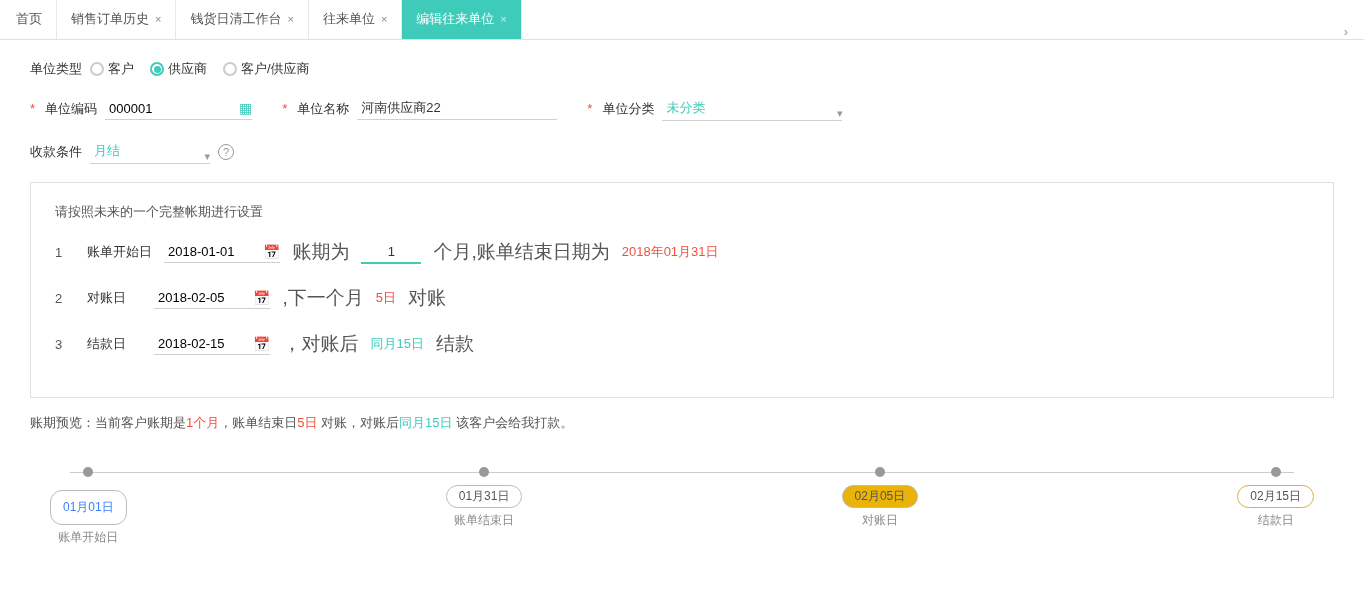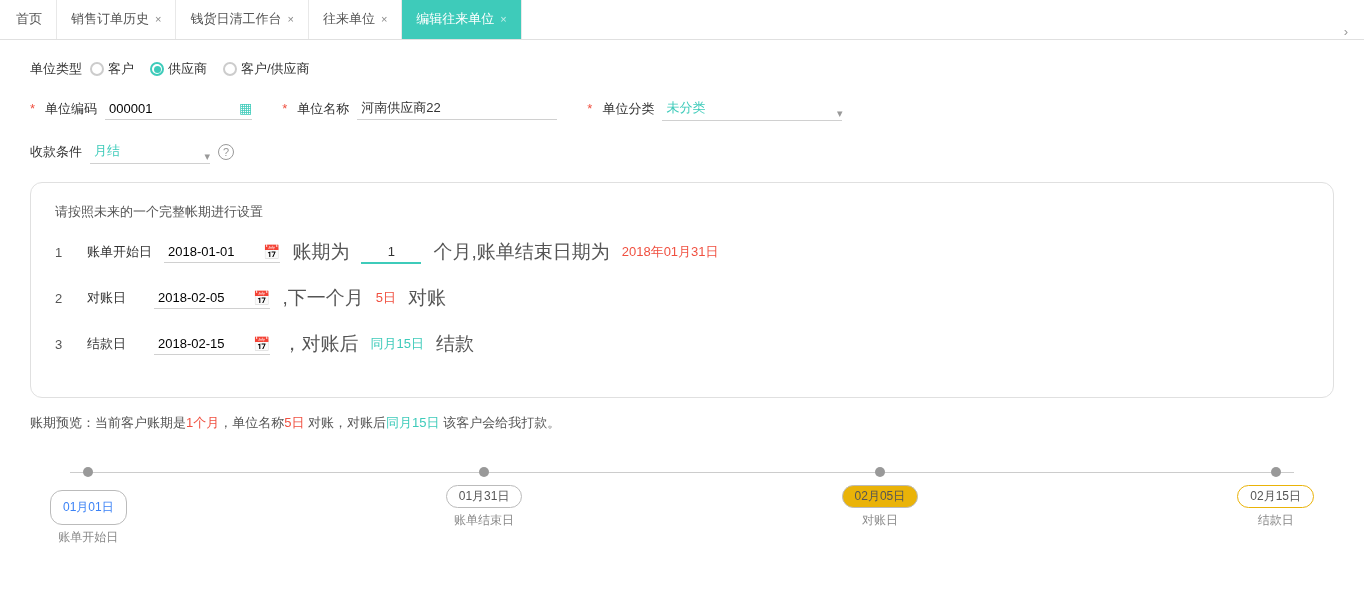--- a/index.html
+++ b/index.html
@@ -157,21 +157,21 @@
       border: 1px solid #999;
       border-radius: 50%;
       color: #999;
       font-size: 11px;
       cursor: pointer;
     }
 
     
     .period-box {
       border: 1px solid #e0e0e0;
-      border-radius: 12px;
+      border-radius: 0;
       padding: 20px 24px;
       margin-bottom: 16px;
     }
     .period-box-title {
       font-size: 13px;
       color: #555;
       margin-bottom: 18px;
     }
     .period-row {
       display: flex;
@@ -345,21 +345,21 @@
         <input type="text" value="2018-02-15" style="border: none; outline: none; padding: 3px 4px; font-size: 13px; width: 95px; background: transparent;">
         <span class="icon-btn">📅</span>
       </div>
       <span class="period-desc">，对账后</span>
       <span class="highlight-teal">同月15日</span>
       <span class="period-desc"> 结款</span>
     </div>
   </div>
 
   <div class="preview-text">
-    <span>账期预览：当前客户账期是</span><span class="highlight-orange">1个月</span><span>，单位名称</span><span class="highlight-orange">5日</span><span> 对账，对账后</span><span class="highlight-teal">同月15日</span><span> 该客户会给我打款。</span>
+    <span>账期预览：当前客户账期是</span><span class="highlight-orange">1个月</span><span>，账单结束日</span><span class="highlight-orange">5日</span><span> 对账，对账后</span><span class="highlight-teal">同月15日</span><span> 该客户会给我打款。</span>
   </div>
 
   <div style="position:relative; padding: 0 20px;">
 
     <div style="position:absolute; top:20px; left:40px; right:40px; height:1px; background:#ccc;"></div>
 
     <div style="display:flex; justify-content:space-between; align-items:flex-start; position:relative;">
 
       <div style="display:flex;flex-direction:column;align-items:center;">
         <div style="width:10px;height:10px;border-radius:50%;background:#999;z-index:1;margin-top:15px;"></div>

